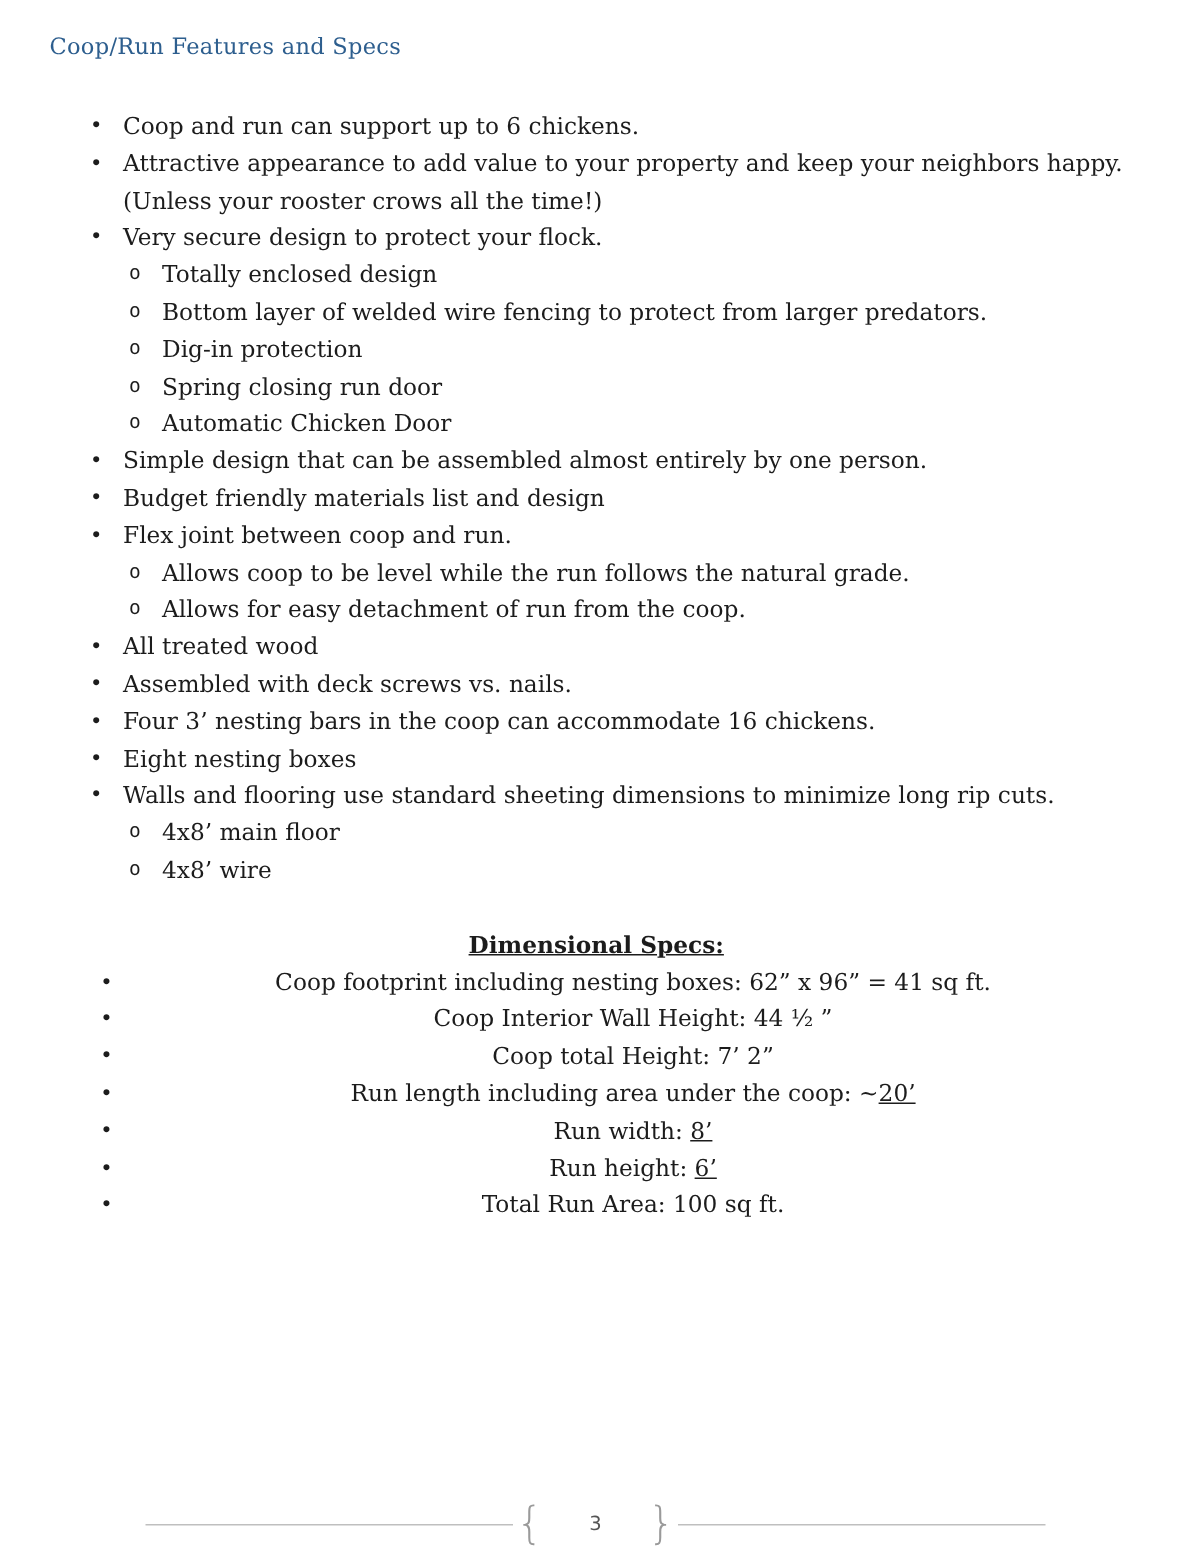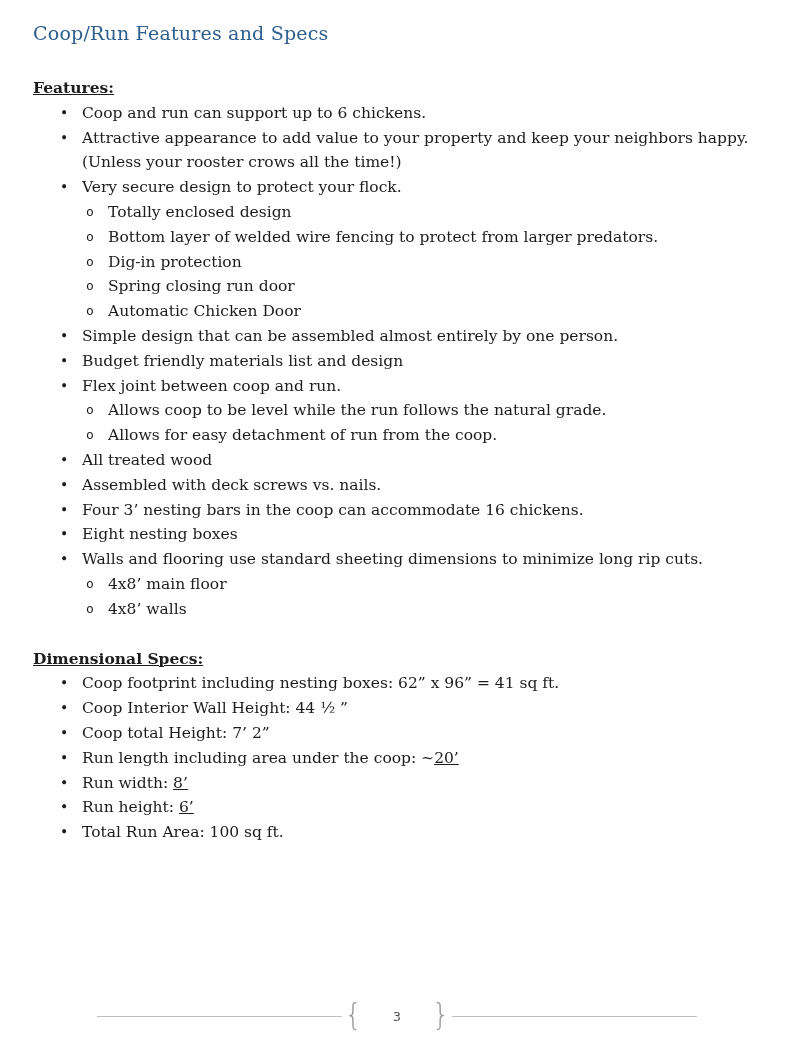--- a/index.html
+++ b/index.html
@@ -12,34 +12,34 @@
     color: #1c1c1c;
     position: relative;
     overflow: hidden;
   }
   .page {
     padding: 22px 32px 0 33px;
     height: 100%;
     position: relative;
   }
   .title {
-    font-size: 19px;
+    font-size: 15px;
     font-weight: normal;
     color: #2d5e8e;
     margin: 0 0 32px 0;
     letter-spacing: 0.2px;
   }
   .section-heading {
     font-size: 15.5px;
     font-weight: bold;
     text-decoration: underline;
     margin: 0;
     line-height: 24.8px;
   }
-  section + section { margin-top: 25px; }
+  section + section { margin-top: 25px; text-align: center; }
   ul { list-style: none; margin: 0; padding: 0 0 0 27px; }
   ul.lvl2 { padding-left: 26px; }
   li { font-size: 15.5px; line-height: 24.8px; }
   .row { display: flex; align-items: flex-start; }
   .marker { flex: 0 0 22px; user-select: none; }
   .m1 { font-size: 14px; }
   .m2 { font-family: "DejaVu Sans Mono", "Liberation Mono", monospace; font-size: 13px; }
   .itext { flex: 1; }
   .uline { text-decoration: underline; }
   .footer {
@@ -69,21 +69,20 @@
   }
 </style>
 </head>
 <body>
 
 <div class="page">
   <h1 class="title">Coop/Run Features and Specs</h1>
 
   <div id="sections">
       <section>
-        <h2 class="section-heading">Features:</h2>
         <ul class="lvl1">
           <li>
             <div class="row">
               <span class="marker m1">•</span>
               <span class="itext"><span>Coop and run can support up to 6 chickens.</span></span>
             </div>
           </li>
           <li>
             <div class="row">
               <span class="marker m1">•</span>
@@ -192,21 +191,21 @@
             <ul class="lvl2">
               <li>
                 <div class="row">
                   <span class="marker m2">o</span>
                   <span class="itext">4x8’ main floor</span>
                 </div>
               </li>
               <li>
                 <div class="row">
                   <span class="marker m2">o</span>
-                  <span class="itext">4x8’ walls</span>
+                  <span class="itext">4x8’ wire</span>
                 </div>
               </li>
             </ul>
           </li>
         </ul>
       </section>
       <section>
         <h2 class="section-heading">Dimensional Specs:</h2>
         <ul class="lvl1">
           <li>

